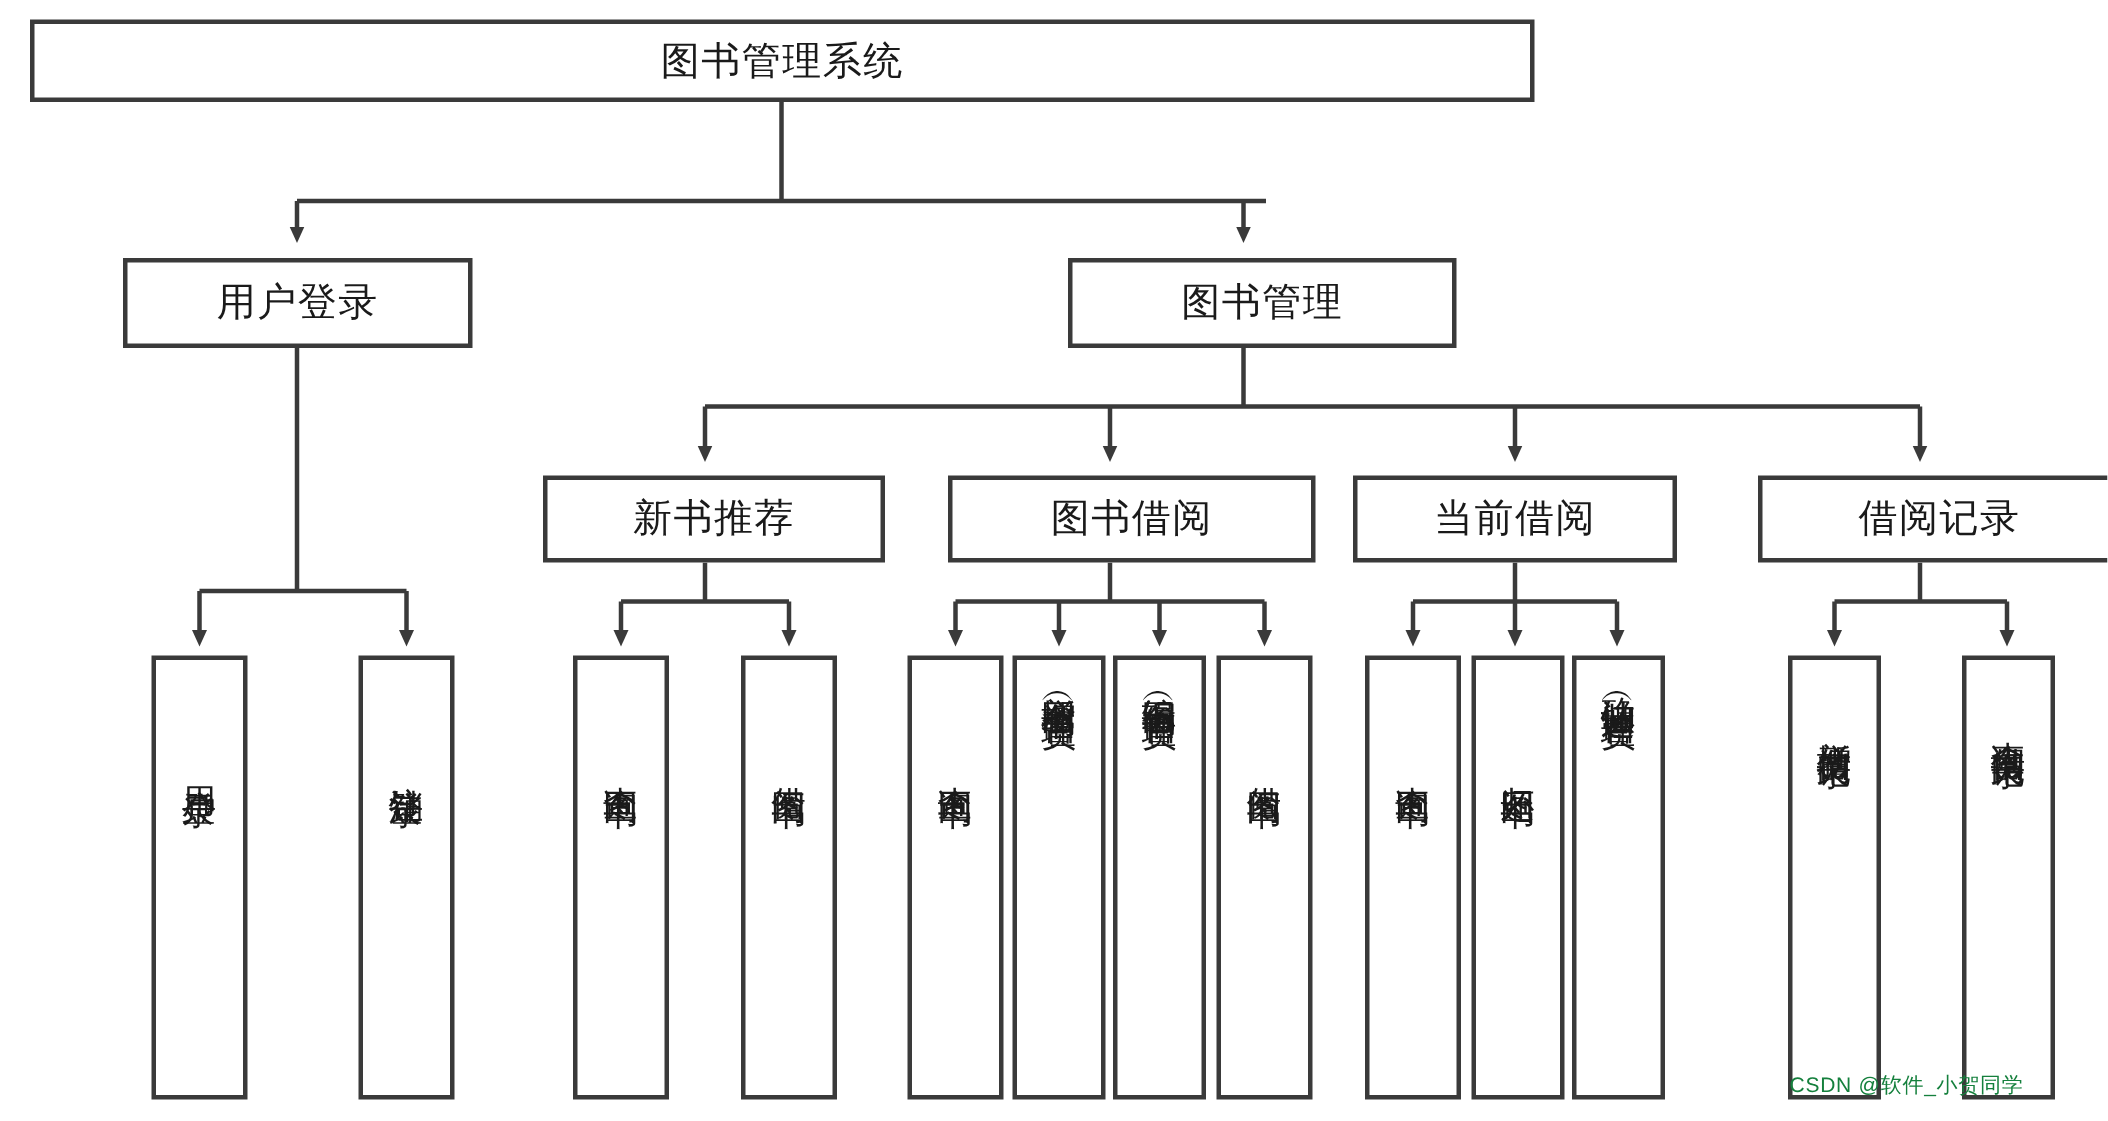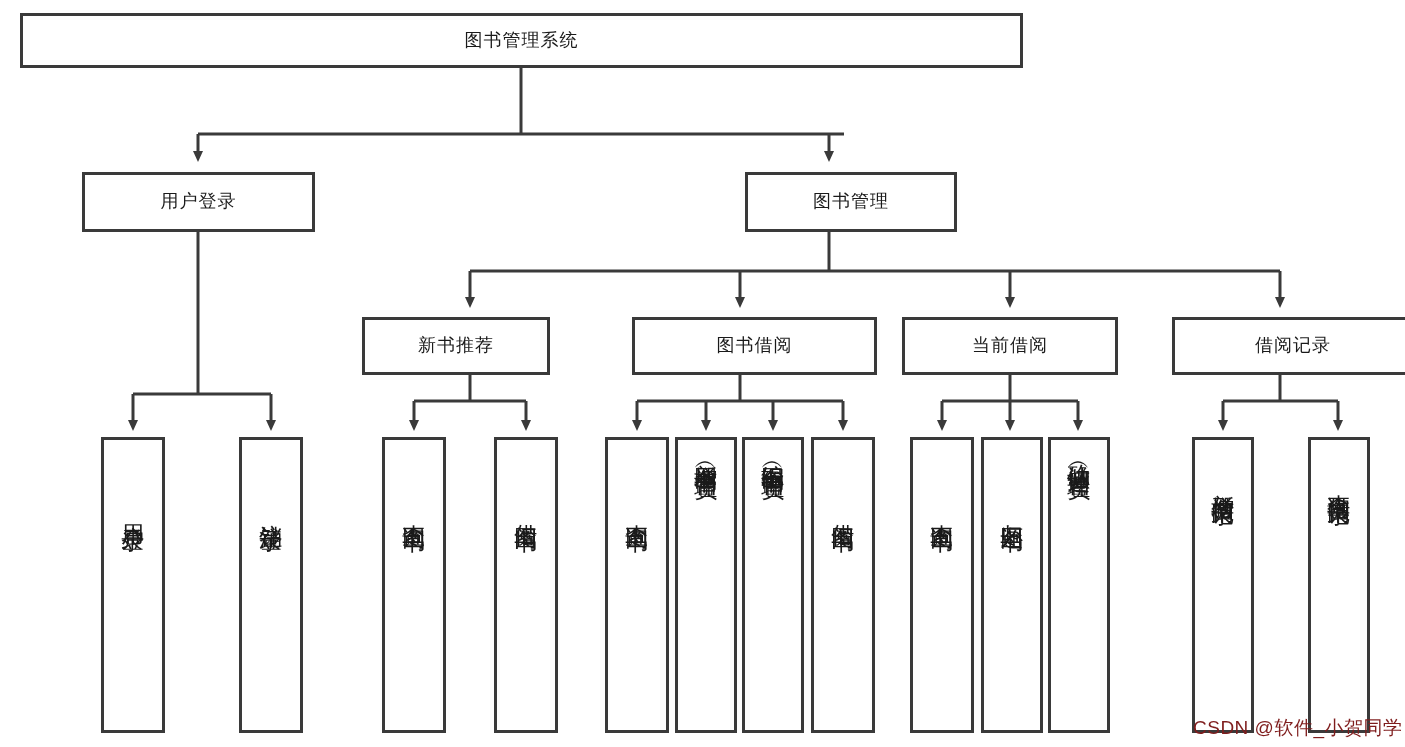--- a/index.html
+++ b/index.html
@@ -29,21 +29,21 @@
     position: absolute;
     box-sizing: border-box;
     background: #ffffff;
     border: 3px solid #3a3a3a;
     display: flex;
     align-items: center;
     justify-content: center;
     color: #1a1a1a;
   }
   .node.horiz {
-    font-size: 18px;
+    font-size: 26px;
     letter-spacing: 1px;
     line-height: 1.2;
   }
   .node.vert {
     align-items: flex-start;
     justify-content: center;
     padding-top: 6px;
   }
   .node.vert .vtext {
     writing-mode: vertical-rl;
@@ -55,22 +55,22 @@
     color: #1a1a1a;
   }
   .node.vert.mid .vtext {
     margin-top: 60px;
   }
   .node.vert.mid3 .vtext {
     margin-top: 30px;
   }
   .watermark {
     position: absolute;
-    font-size: 19px;
-    color: #7f1d1d;
+    font-size: 14px;
+    color: #15803d;
     white-space: nowrap;
     letter-spacing: 0.5px;
   }
 </style>
 </head>
 <body>
 
 <div id="canvas">
 
   <svg id="wires" viewBox="0 0 1405 747">
@@ -123,25 +123,25 @@
     </g>
   </svg>
 
   <div class="node horiz" style="left:20px; top:13px; width:1003px; height:55px;">
     <span>图书管理系统</span>
   </div>
 
   <div class="node horiz" style="left:82px; top:172px; width:233px; height:60px;">
     <span>用户登录</span>
   </div>
-  <div class="node horiz" style="left:712px; top:172px; width:212px; height:60px;margin-left:33px;">
+  <div class="node horiz" style="left:712px; top:172px; width:259px; height:60px;">
     <span>图书管理</span>
   </div>
 
-  <div class="node horiz" style="left:362px; top:317px; width:188px; height:58px;">
+  <div class="node horiz" style="left:362px; top:317px; width:228px; height:58px;">
     <span>新书推荐</span>
   </div>
   <div class="node horiz" style="left:632px; top:317px; width:245px; height:58px;">
     <span>图书借阅</span>
   </div>
   <div class="node horiz" style="left:902px; top:317px; width:216px; height:58px;font-family:Liberation Serif, serif;">
     <span>当前借阅</span>
   </div>
   <div class="node horiz" style="left:1172px; top:317px; width:242px; height:58px;">
     <span>借阅记录</span>

